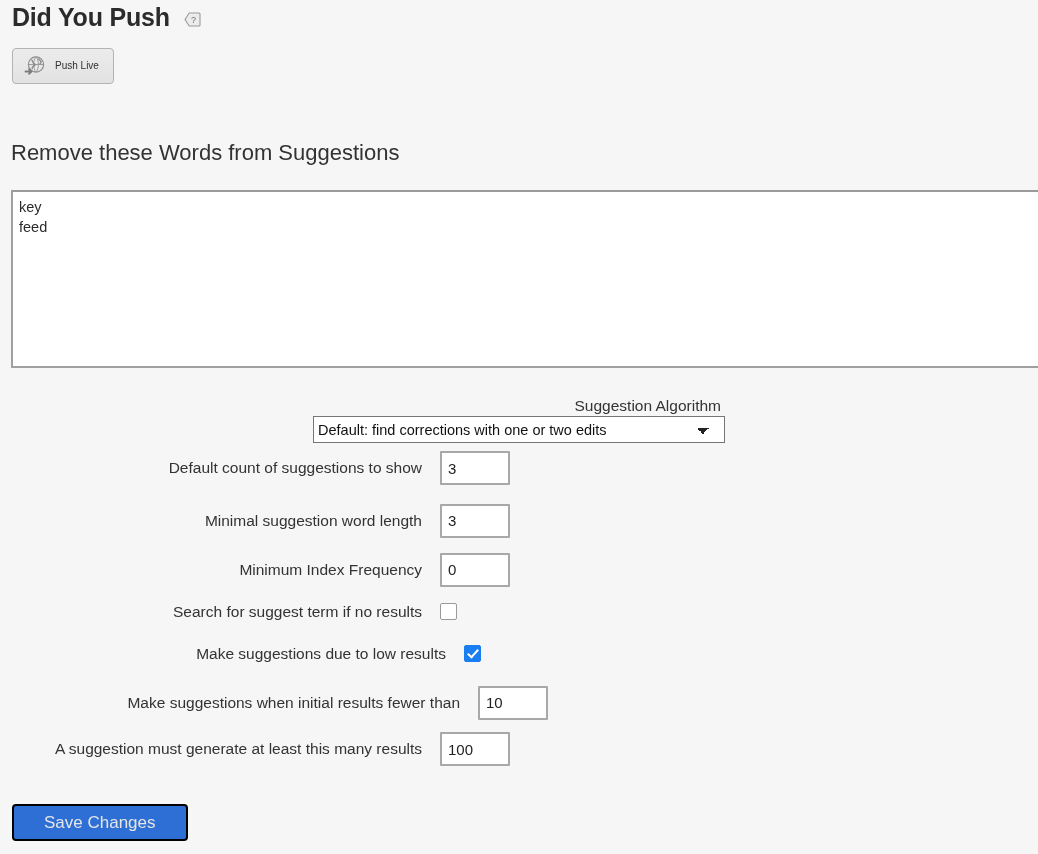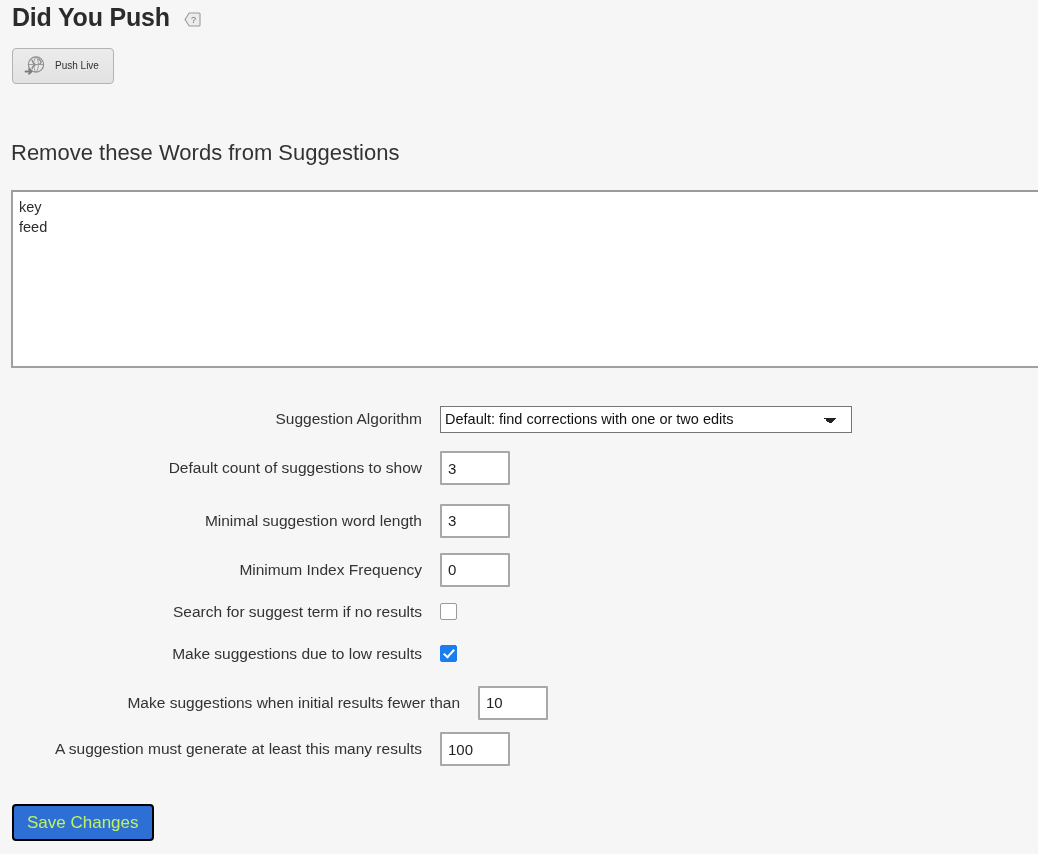--- a/index.html
+++ b/index.html
@@ -183,41 +183,41 @@
     position: absolute;
     left: 5px;
     top: 1px;
     width: 4px;
     height: 9px;
     border: solid #fff;
     border-width: 0 2px 2px 0;
     transform: rotate(42deg);
   }
 
-  .row-algo   { height: 46px; }
+  .row-algo   { height: 46px; flex-direction: column; }
   .row-count  { height: 52px; }
   .row-minlen { height: 53px; }
   .row-freq   { height: 45px; }
   .row-search { height: 39px; }
-  .row-low    { height: 45px; }
+  .row-low    { height: 45px; padding-left: 24px; }
   .row-fewer  { height: 53px; padding-left: 38px; }
   .row-least  { height: 40px; }
 
   
   .save-btn {
     position: absolute;
     left: 12px;
     top: 804px;
     height: 37px;
     box-sizing: border-box;
-    padding: 0 13px;
+    padding: 0 30px;
     background: #2d6fd4;
     border: 2px solid #000;
     border-radius: 4px;
-    color: #bef264;
+    color: #e5e5e5;
     font-family: "Liberation Sans", sans-serif;
     font-size: 17px;
     cursor: pointer;
     line-height: 20px;
   }
 </style>
 </head>
 <body>
 
 <div class="page">

